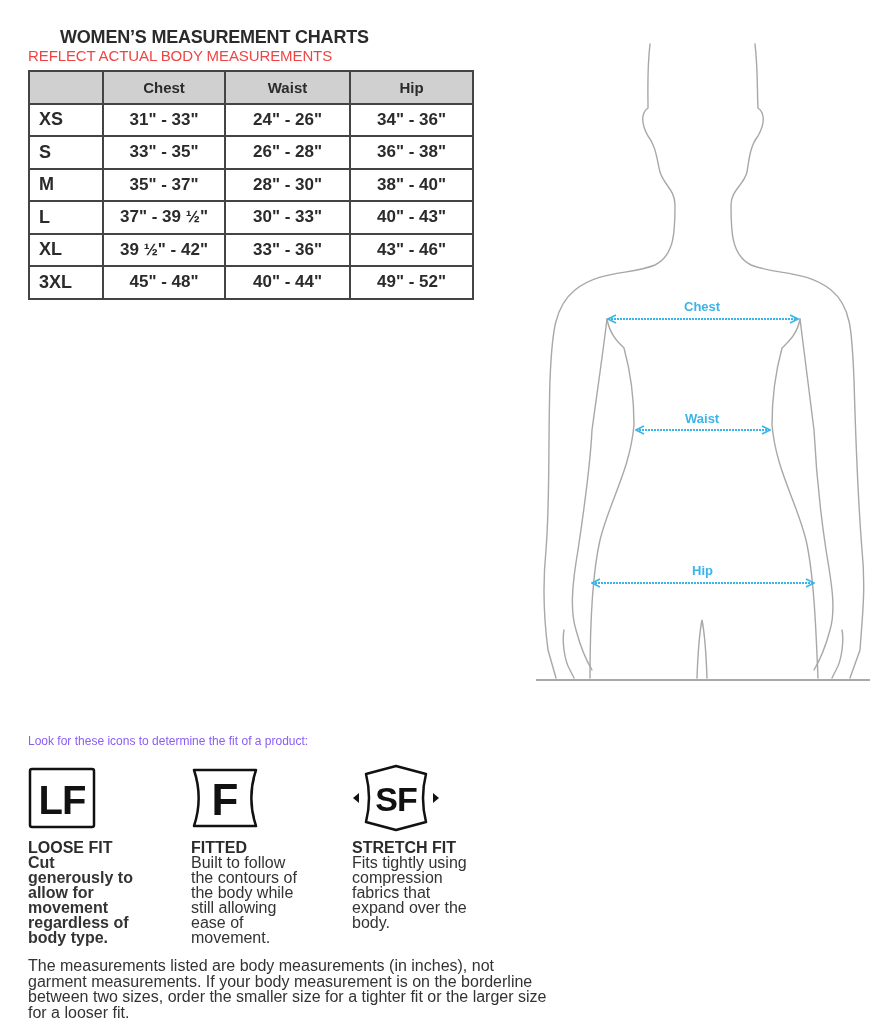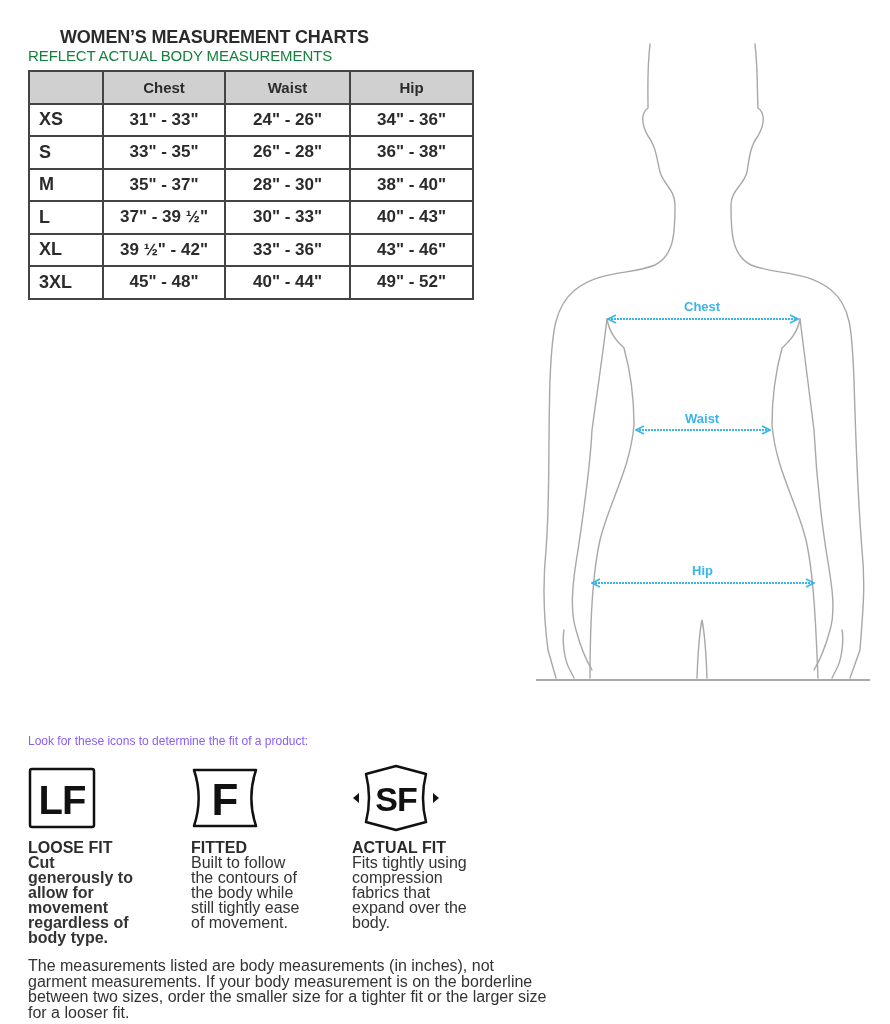--- a/index.html
+++ b/index.html
@@ -1,20 +1,20 @@
 <!DOCTYPE html>
 <html><head>
 <meta charset="utf-8">
 <style>
   * { box-sizing: border-box; margin: 0; padding: 0; }
   html, body { width: 890px; height: 1024px; background: #ffffff; overflow: hidden; }
   body { position: relative; font-family: "Liberation Sans", "DejaVu Sans", sans-serif; color: #2b2b2b; }
 
   .title { position: absolute; left: 28px; top: 27px; font-size: 18px; font-weight: bold; color: #2b2b2b; letter-spacing: -0.2px; margin-left: 32px; }
-  .subtitle { position: absolute; left: 28px; top: 47px; font-size: 15px; color: #15803d; letter-spacing: -0.1px; }
+  .subtitle { position: absolute; left: 28px; top: 47px; font-size: 15px; color: #ef4444; letter-spacing: -0.1px; }
 
   table.size-table { position: absolute; left: 28px; top: 70px; border-collapse: collapse; border: 2px solid #444; }
   table.size-table th, table.size-table td { border: 2px solid #444; height: 32.5px; font-size: 17px; font-weight: bold; color: #2b2b2b; text-align: center; }
   table.size-table th { background: #d0d0d0; font-size: 15px; }
   table.size-table td.size { text-align: left; padding-left: 9px; font-size: 18px; }
   .c0 { width: 74px; } .c1 { width: 122px; } .c2 { width: 125px; } .c3 { width: 123px; }
 
   .figure { position: absolute; left: 530px; top: 30px; width: 350px; height: 660px; }
   .figure svg { width: 100%; height: 100%; display: block; }
 
@@ -143,20 +143,20 @@
     <text x="46" y="49" text-anchor="middle" font-family="Liberation Sans, sans-serif" font-weight="bold" font-size="34" fill="#111" letter-spacing="-1">SF</text>
   </svg>
 </div>
 
 <div class="fit-block" style="left:28px;">
   <div class="name">LOOSE FIT</div>
   <div style="width:115px;font-weight:bold;">Cut generously to allow for movement regardless of body type.</div>
 </div>
 <div class="fit-block" style="left:191px;">
   <div class="name">FITTED</div>
-  <div style="width:120px;">Built to follow the contours of the body while still tightly ease of movement.</div>
+  <div style="width:120px;">Built to follow the contours of the body while still allowing ease of movement.</div>
 </div>
 <div class="fit-block" style="left:352px;">
-  <div class="name">ACTUAL FIT</div>
+  <div class="name">STRETCH FIT</div>
   <div style="width:118px;">Fits tightly using compression fabrics that expand over the body.</div>
 </div>
 
 <div class="footnote">The measurements listed are body measurements (in inches), not garment measurements. If your body measurement is on the borderline between two sizes, order the smaller size for a tighter fit or the larger size for a looser fit.</div>
 
 </body></html>

